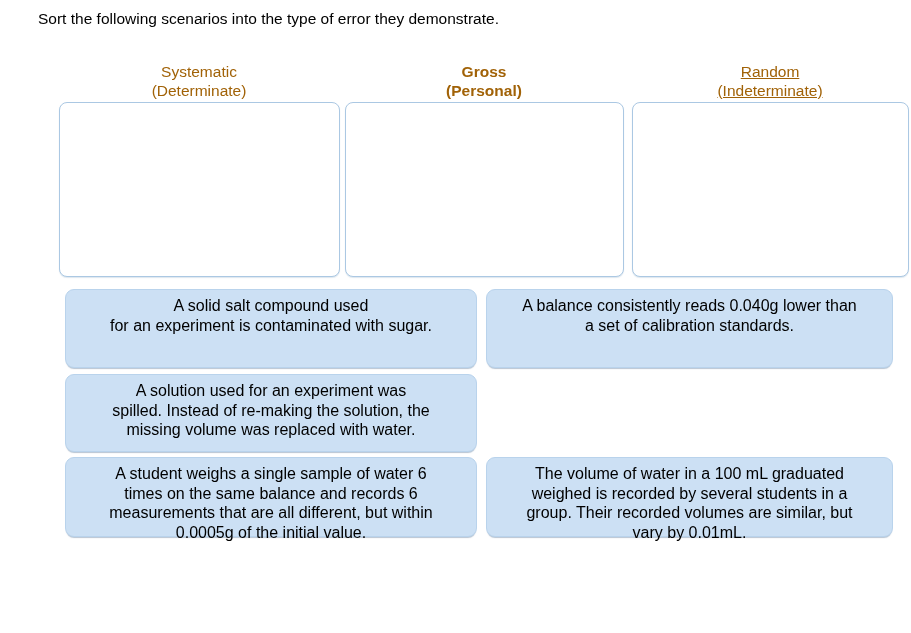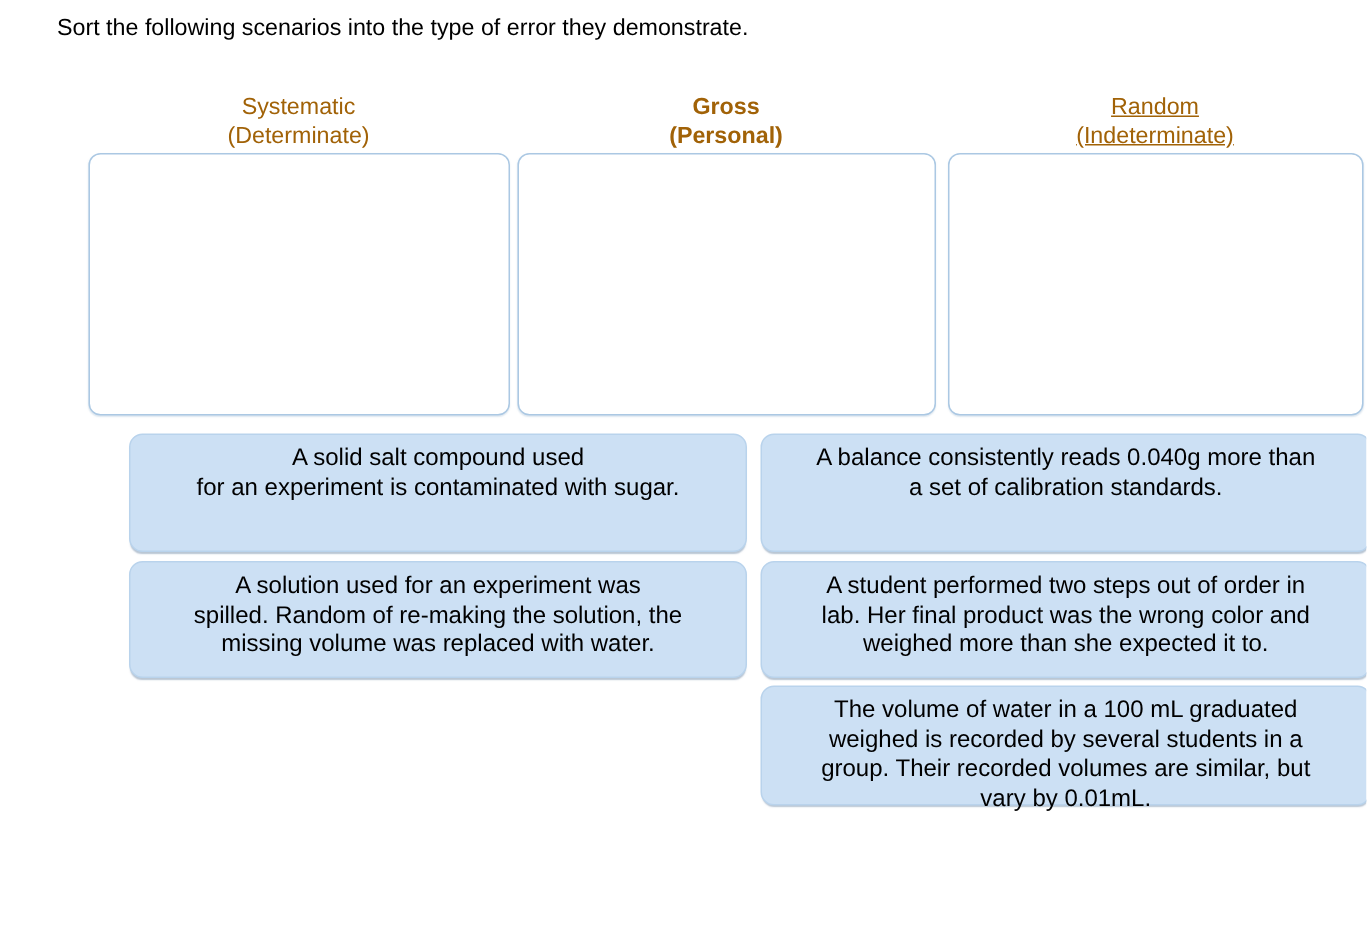--- a/index.html
+++ b/index.html
@@ -55,21 +55,20 @@
     border-radius: 9px;
     box-sizing: border-box;
     font-size: 16px;
     line-height: 19.5px;
     color: #000000;
     text-align: center;
     padding-top: 6px;
     white-space: pre-line;
     box-shadow: 0 2px 1px -1px rgba(125,150,175,0.55);
     cursor: move;
-    margin-left: 21px;
   }
   .card.left  { left: 65px;  width: 412px; }
   .card.right { left: 486px; width: 407px; }
   .card.r1 { top: 289px; height: 79px; }
   .card.r2 { top: 374px; height: 78px; }
   .card.r3 { top: 457px; height: 80px; }
   .card.r4 { top: 542px; height: 80px; }
 </style>
 </head>
 <body>
@@ -87,29 +86,30 @@
   <div class="col-header c3">Random
 (Indeterminate)
 Error</div>
 
   <div class="dropzone z1"></div>
   <div class="dropzone z2"></div>
   <div class="dropzone z3"></div>
 
   <div class="card left r1">A solid salt compound used
 for an experiment is contaminated with sugar.</div>
-  <div class="card right r1">A balance consistently reads 0.040g more than
+  <div class="card right r1">A balance consistently reads 0.040g lower than
 a set of calibration standards.</div>
 
   <div class="card left r2">A solution used for an experiment was
-spilled. Random of re-making the solution, the
+spilled. Instead of re-making the solution, the
 missing volume was replaced with water.</div>
-  <div class="card right r2">A student performed two steps out of order in
-lab. Her final product was the wrong color and
-weighed more than she expected it to.</div>
 
+  <div class="card left r3">A student weighs a single sample of water 6
+times on the same balance and records 6
+measurements that are all different, but within
+0.0005g of the initial value.</div>
   <div class="card right r3">The volume of water in a 100 mL graduated
 weighed is recorded by several students in a
 group. Their recorded volumes are similar, but
 vary by 0.01mL.</div>
 
 
 </div>
 
 </body></html>

